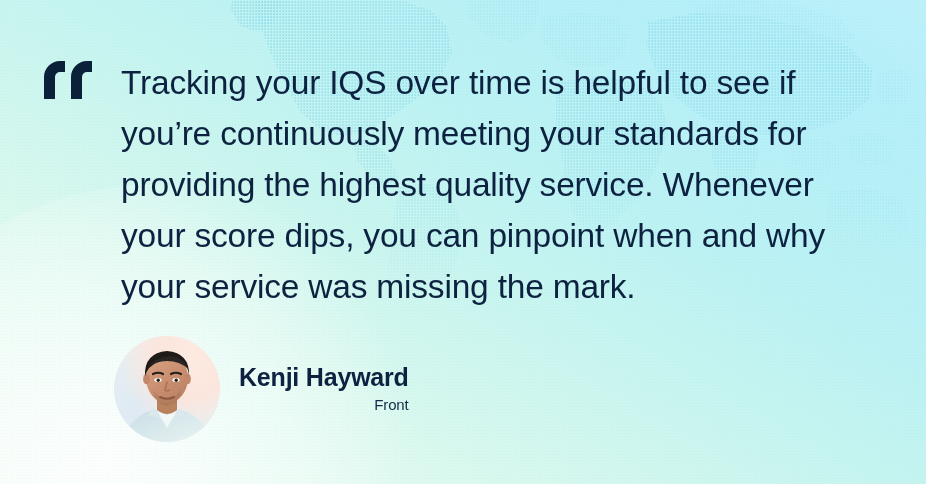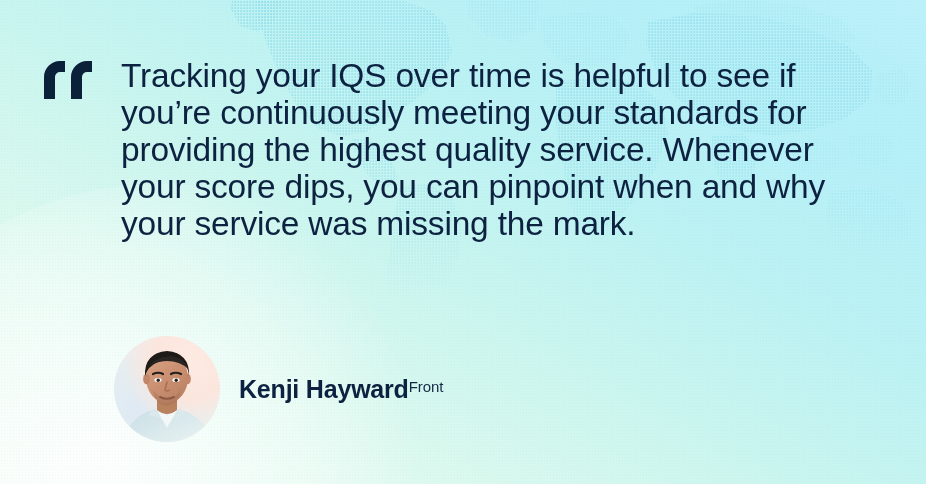--- a/index.html
+++ b/index.html
@@ -83,21 +83,21 @@
   .quote-mark svg { display: block; width: 100%; height: 100%; }
 
   
   .quote-text {
     position: absolute;
     left: 121px;
     top: 57px;
     width: 740px;
     color: #0d2240;
     font-size: 33.5px;
-    line-height: 37px;
+    line-height: 51px;
     font-weight: 400;
     letter-spacing: -0.2px;
     white-space: pre-line;
   }
 
   
   .attribution {
     position: absolute;
     left: 114px;
     top: 336px;
@@ -113,21 +113,21 @@
     border-radius: 50%;
     overflow: hidden;
     flex: none;
     background:
       radial-gradient(circle at 72% 24%, #fdeae1 0%, #fbe6de 34%, transparent 62%),
       radial-gradient(circle at 22% 72%, #dfe9f4 0%, #e4eef1 40%, transparent 70%),
       linear-gradient(140deg, #f6ecec 0%, #eef0f3 48%, #e6f1ec 100%);
   }
   .avatar svg { display: block; width: 106px; height: 106px; }
 
-  .attr-text { display: flex; flex-direction: row; }
+  .attr-text { display: flex; flex-direction: column; align-items: flex-end; }
 
   .attr-name {
     color: #0d2240;
     font-size: 25px;
     font-weight: 700;
     line-height: 30px;
     letter-spacing: -0.2px;
   }
   .attr-role {
     color: #152a47;

